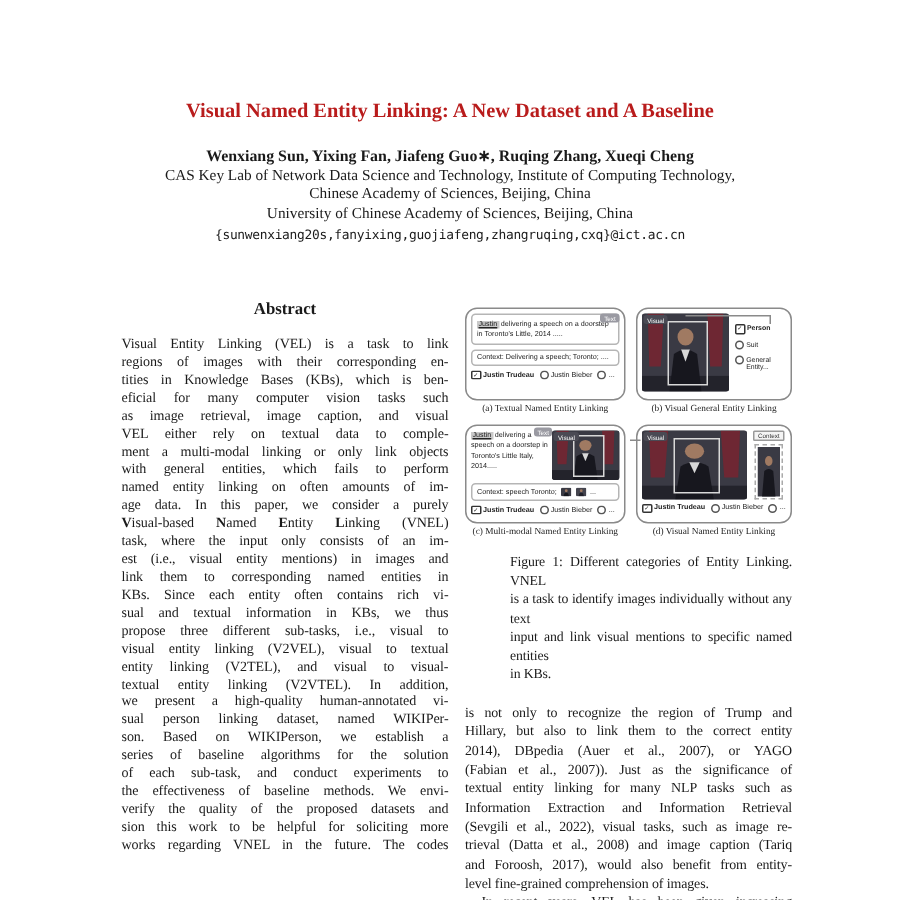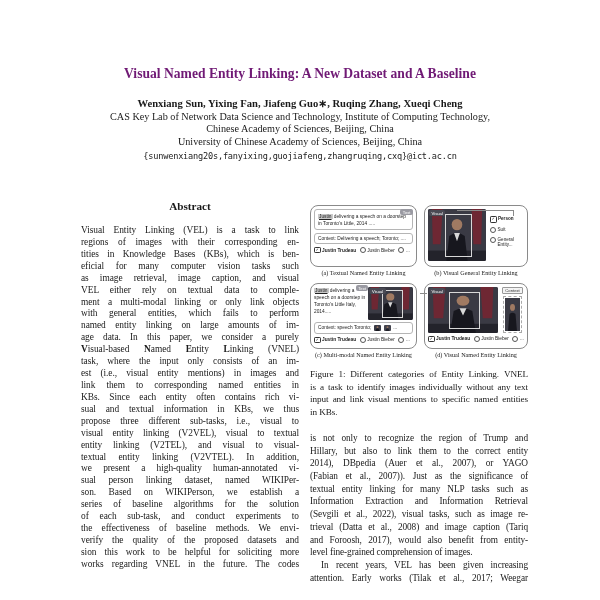--- a/index.html
+++ b/index.html
@@ -1,21 +1,21 @@
 <!DOCTYPE html>
 <html><head>
 <meta charset="utf-8">
 <style>
   html,body { margin:0; padding:0; background:#e8e8e8; }
   .page { position:relative; width:600px; height:600px; background:#ffffff; overflow:hidden;
           font-family:"Liberation Serif", serif; color:#1a1a1a; margin:0 auto; }
 
   
   .hdr { position:absolute; top:66px; left:0; width:600px; text-align:center; }
-  .title { font-size:13.6px; font-weight:bold; margin:0 0 15px 0; color:#701a75; }
+  .title { font-size:13.6px; font-weight:bold; margin:0 0 15px 0; color:#b91c1c; }
   .authors { font-size:10.6px; font-weight:bold; margin:0 0 2px 0; }
   .affil { font-size:10.2px; line-height:12.4px; }
   .email { font-family:"DejaVu Sans Mono", monospace; font-size:8.6px; letter-spacing:-0.2px; margin-top:3px; }
 
   
   .col-left  { position:absolute; left:78px;  top:200px; width:224px; }
   .col-right { position:absolute; left:310px; top:205px; width:218px; }
 
   .abs-head { text-align:center; font-size:11.2px; font-weight:bold; margin:0 0 13px 0; }
   .abs-text { padding:0 3px; }
@@ -76,21 +76,21 @@
   .d-main { display:flex; gap:3px; height:46px; }
   .photo-d { flex:1 1 auto; height:46px; }
   .ctx-col { width:23px; flex:0 0 auto; display:flex; flex-direction:column; align-items:center; gap:1.5px; }
   .ctx-label { font-size:4.2px; border:0.6px solid #999; background:#f4f4f4; color:#333;
                padding:0 2px; border-radius:1px; }
   .thumb-d { width:19px; flex:1; border:1px dashed #aaa; padding:1px; box-sizing:border-box; }
   .thumb-d svg { display:block; width:100%; height:100%; }
   .conn-d { position:absolute; top:9px; left:-5px; width:7px; height:0; border-top:1px solid #8a8a8a; }
   .panel-d .opts { margin-top:2.5px; }
 
-  figcaption { margin-top:10px; }
+  figcaption { margin-top:10px;margin-left:30px; }
 </style>
 </head>
 <body>
 
 <div class="page">
 
   <div class="hdr">
     <h1 class="title">Visual Named Entity Linking: A New Dataset and A Baseline</h1>
     <div class="authors">Wenxiang Sun,  Yixing Fan,  Jiafeng Guo∗,  Ruqing Zhang,  Xueqi Cheng</div>
     <div class="affil">CAS Key Lab of Network Data Science and Technology, Institute of Computing Technology,</div>
@@ -103,21 +103,21 @@
     <div class="abs-head">Abstract</div>
     <div class="abs-text">
         <div class="line">Visual Entity Linking (VEL) is a task to link</div>
         <div class="line">regions of images with their corresponding en-</div>
         <div class="line">tities in Knowledge Bases (KBs), which is ben-</div>
         <div class="line">eficial for many computer vision tasks such</div>
         <div class="line">as image retrieval, image caption, and visual</div>
         <div class="line">VEL either rely on textual data to comple-</div>
         <div class="line">ment a multi-modal linking or only link objects</div>
         <div class="line">with general entities, which fails to perform</div>
-        <div class="line">named entity linking on large amounts of im-</div>
+        <div class="line">named entity linking on often amounts of im-</div>
         <div class="line">age data. In this paper, we consider a purely</div>
         <div class="line"><b>V</b>isual-based <b>N</b>amed <b>E</b>ntity <b>L</b>inking (VNEL)</div>
         <div class="line">task, where the input only consists of an im-</div>
         <div class="line">est (i.e., visual entity mentions) in images and</div>
         <div class="line">link them to corresponding named entities in</div>
         <div class="line">KBs. Since each entity often contains rich vi-</div>
         <div class="line">sual and textual information in KBs, we thus</div>
         <div class="line">propose three different sub-tasks, i.e., visual to</div>
         <div class="line">visual entity linking (V2VEL), visual to textual</div>
         <div class="line">entity linking (V2TEL), and visual to visual-</div>

